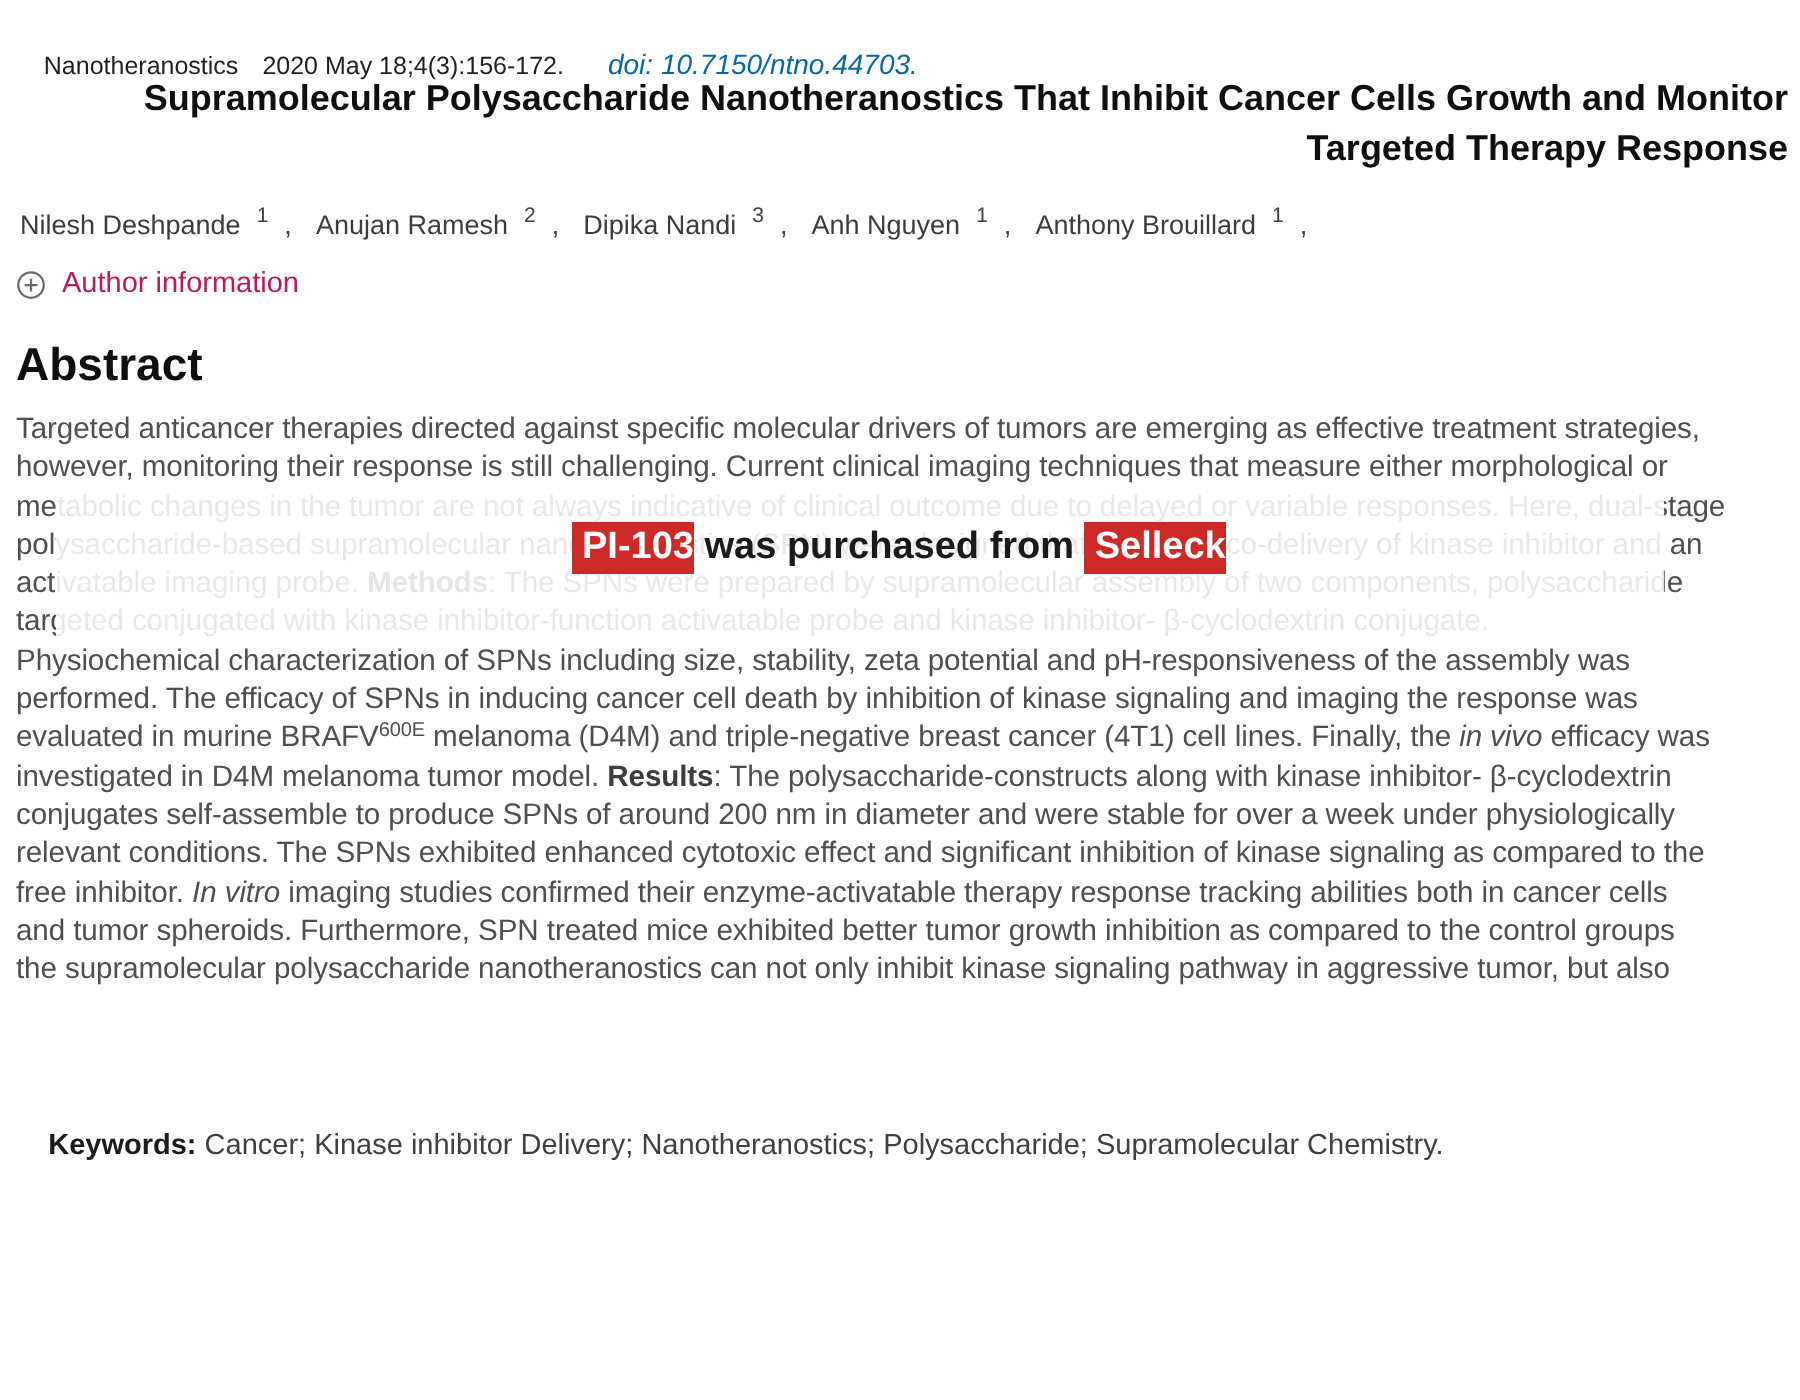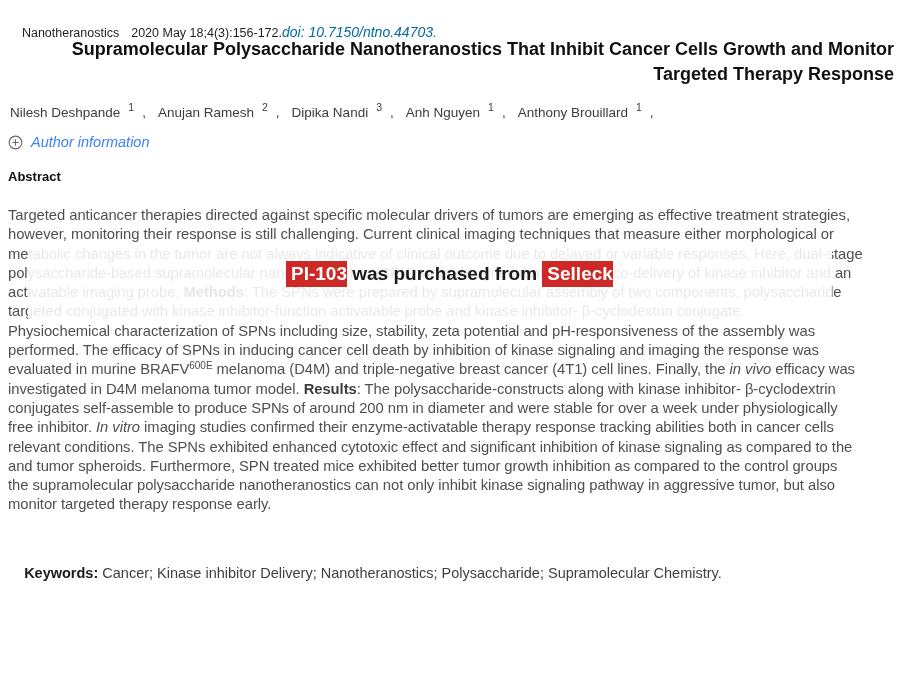--- a/index.html
+++ b/index.html
@@ -15,21 +15,21 @@
   
   .citation {
     position: absolute;
     top: 10px;
     left: 8px;
     font-size: 12.5px;
     color: #1f1f1f;
     white-space: pre;
   }
   .citation .journal { margin-right: 12px; }
-  .citation .issue   { margin-right: 0; }
+  .citation .issue   { margin-right: 22px; }
   .citation .doi     { font-size: 14px; color: #0369a1; font-style: italic; }
   
   .title {
     position: absolute;
     top: 37px;
     left: 8px;
     width: 886px;
     margin: 0;
     font-size: 18px;
     line-height: 25px;
@@ -56,32 +56,31 @@
   .author .comma { color: #3c3c3c; }
   
   .authorinfo {
     position: absolute;
     top: 134px;
     left: 8px;
     display: flex;
     align-items: center;
     gap: 8px;
     font-size: 14.5px;
-    color: #3b82f6;
+    color: #be185d;
     cursor: pointer;
-    font-style: italic;
   }
   .authorinfo svg { display: block; }
   
   .abstract-heading {
     position: absolute;
     top: 169px;
     left: 8px;
     margin: 0;
-    font-size: 13px;
+    font-size: 23px;
     font-weight: 700;
     color: #0f0f0f;
   }
   .abstract-body {
     position: absolute;
     top: 206px;
     left: 8px;
     width: 890px;
     font-size: 14.8px;
     color: #4f4f4f;
@@ -165,25 +164,24 @@
       <div class="abs-line"><span>however, monitoring their response is still challenging. Current clinical imaging techniques that measure either morphological or</span></div>
       <div class="abs-line"><span>metabolic changes in the tumor are not always indicative of clinical outcome due to delayed or variable responses. Here, dual-stage</span></div>
       <div class="abs-line"><span>polysaccharide-based supramolecular nanotheranostics (SPN) were designed that facilitates co-delivery of kinase inhibitor and an</span></div>
       <div class="abs-line"><span>activatable imaging probe. </span><b>Methods</b><span>: The SPNs were prepared by supramolecular assembly of two components, polysaccharide</span></div>
       <div class="abs-line"><span>targeted conjugated with kinase inhibitor-function activatable probe and kinase inhibitor- β-cyclodextrin conjugate.</span></div>
       <div class="abs-line"><span>Physiochemical characterization of SPNs including size, stability, zeta potential and pH-responsiveness of the assembly was</span></div>
       <div class="abs-line"><span>performed. The efficacy of SPNs in inducing cancer cell death by inhibition of kinase signaling and imaging the response was</span></div>
       <div class="abs-line"><span>evaluated in murine BRAFV</span><span class="sup">600E</span><span> melanoma (D4M) and triple-negative breast cancer (4T1) cell lines. Finally, the </span><i>in vivo</i><span> efficacy was</span></div>
       <div class="abs-line"><span>investigated in D4M melanoma tumor model. </span><b>Results</b><span>: The polysaccharide-constructs along with kinase inhibitor- β-cyclodextrin</span></div>
       <div class="abs-line"><span>conjugates self-assemble to produce SPNs of around 200 nm in diameter and were stable for over a week under physiologically</span></div>
+      <div class="abs-line"><span>relevant conditions. The SPNs exhibited enhanced cytotoxic effect and significant inhibition of kinase signaling as compared to the</span></div>
       <div class="abs-line"><span>free inhibitor. </span><i>In vitro</i><span> imaging studies confirmed their enzyme-activatable therapy response tracking abilities both in cancer cells</span></div>
-      <div class="abs-line"><span>relevant conditions. The SPNs exhibited enhanced cytotoxic effect and significant inhibition of kinase signaling as compared to the</span></div>
       <div class="abs-line"><span>and tumor spheroids. Furthermore, SPN treated mice exhibited better tumor growth inhibition as compared to the control groups</span></div>
       <div class="abs-line"><span>the supramolecular polysaccharide nanotheranostics can not only inhibit kinase signaling pathway in aggressive tumor, but also</span></div>
-      <div class="abs-line"><span>monitor targeted therapy response early.</span></div>
     </div>
 
   <div class="keywords">
     <b>Keywords:</b><span> Cancer; Kinase inhibitor Delivery; Nanotheranostics; Polysaccharide; Supramolecular Chemistry.</span>
   </div>
 
   <div class="fade-overlay"></div>
 
   <div class="tooltip"><span class="chip">PI-103</span><span> was purchased from </span><span class="chip">Selleck</span></div>
 

